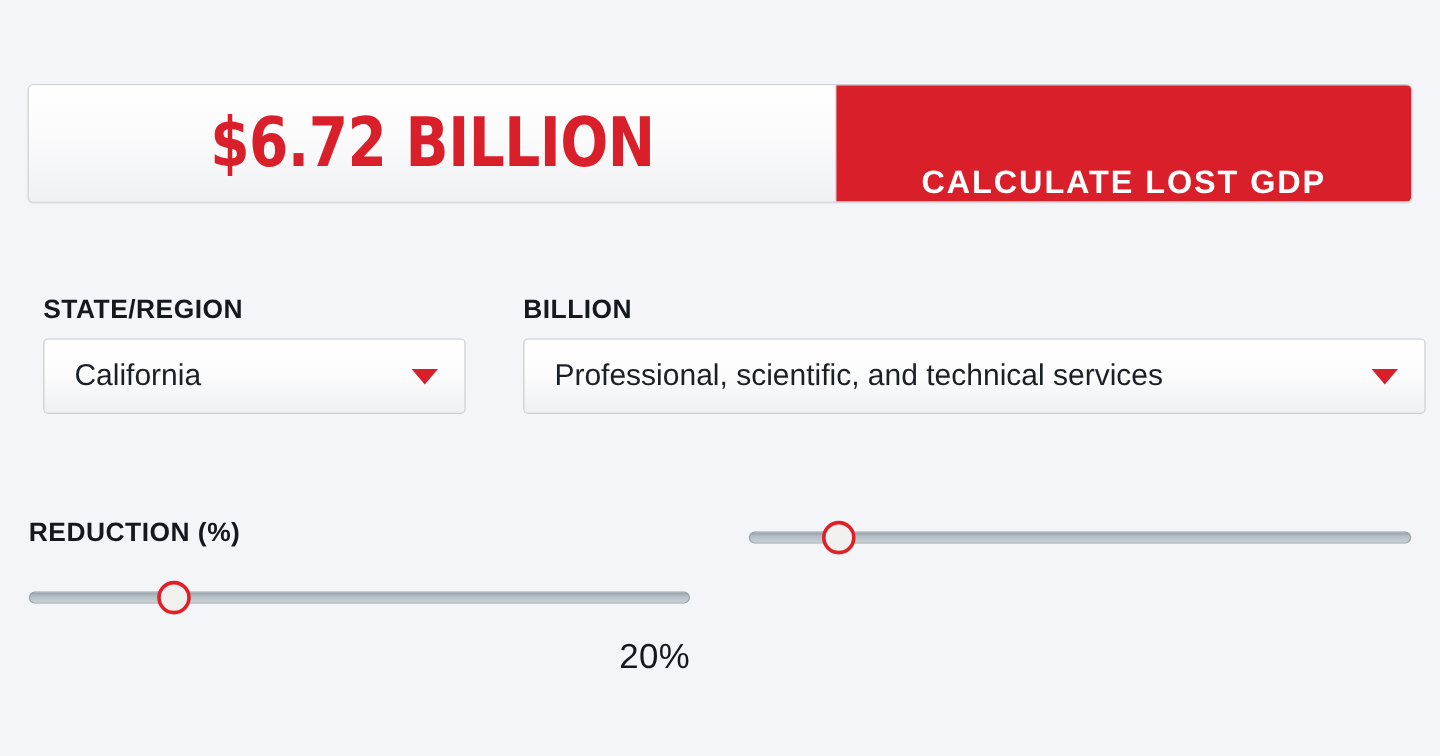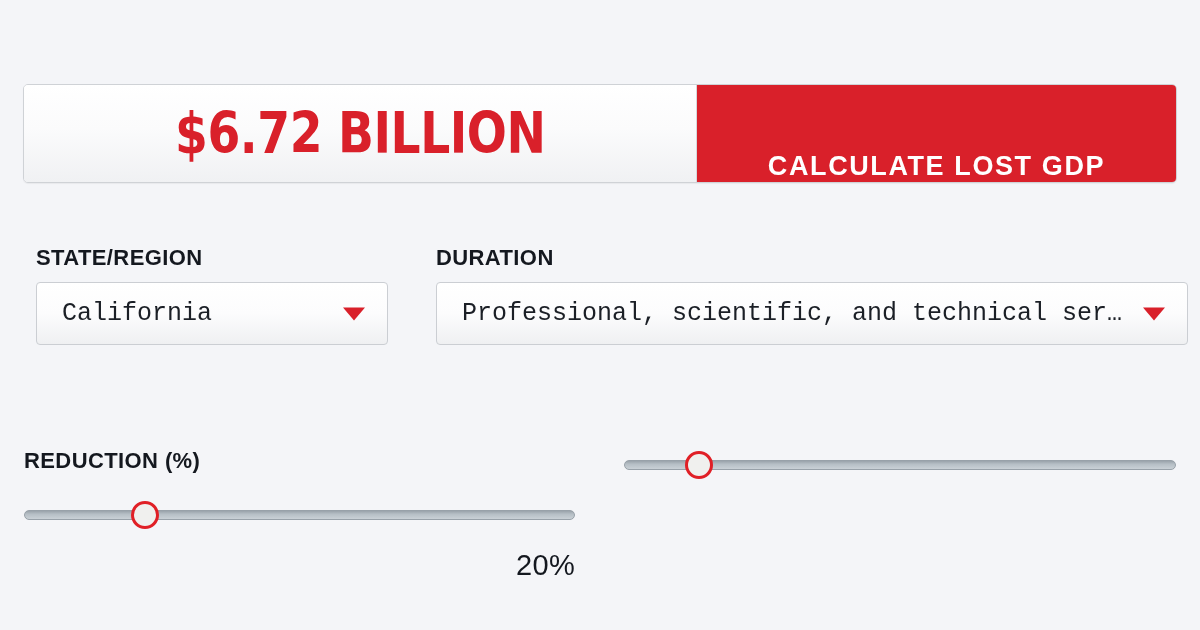--- a/index.html
+++ b/index.html
@@ -30,21 +30,20 @@
     top: 70px;
     width: 1154px;
     height: 99px;
     display: flex;
     align-items: stretch;
     border-radius: 5px;
     overflow: hidden;
     border: 1px solid #cfd2d6;
     box-sizing: border-box;
     box-shadow: 0 1px 1px rgba(0,0,0,0.05);
-    margin-top: 14px;
   }
 
   .result-value-panel {
     width: 673px;
     display: flex;
     align-items: center;
     justify-content: center;
     background: linear-gradient(to bottom, #ffffff 0%, #fbfbfc 45%, #f0f1f3 100%);
     border-right: 1px solid #d6d8dc;
     box-sizing: border-box;
@@ -115,21 +114,21 @@
     border: 1px solid #cbced3;
     border-radius: 4px;
     background: linear-gradient(to bottom, #ffffff 0%, #fcfcfd 50%, #eff0f2 100%);
     display: flex;
     align-items: center;
     cursor: pointer;
     box-sizing: border-box;
   }
 
   .select-value {
-    font-family: Liberation Mono, monospace;
+    font-family: Liberation Sans, sans-serif;
     font-size: 25px;
     color: #1b1f26;
     padding-left: 25px;
     padding-right: 56px;
     white-space: nowrap;
     overflow: hidden;
     text-overflow: ellipsis;
   }
 
   .select-caret {
@@ -146,21 +145,21 @@
 
   
   .sliders-row {
     position: absolute;
     left: 0;
     top: 432px;
     width: 1200px;
     height: 140px;
   }
 
-  .slider-group { position: absolute; top: 17px; }
+  .slider-group { position: absolute; top: 0; }
   .slider-group-reduction { left: 24px;  width: 551px; }
   .slider-group-duration  { left: 624px; width: 552px; }
 
   .slider-label {
     font-family: "Liberation Sans", sans-serif;
     font-weight: bold;
     font-size: 22px;
     letter-spacing: 0.4px;
     color: #14181f;
     line-height: 1.1;
@@ -228,21 +227,21 @@
 
     <div class="field field-state">
       <div class="field-label">STATE/REGION</div>
       <div class="select-box">
         <span class="select-value">California</span>
         <span class="select-caret"></span>
       </div>
     </div>
 
     <div class="field field-industry">
-      <div class="field-label">DURATION</div>
+      <div class="field-label">BILLION</div>
       <div class="select-box">
         <span class="select-value">Professional, scientific, and technical services</span>
         <span class="select-caret"></span>
       </div>
     </div>
 
   </div>
 
   <div class="sliders-row">
 

